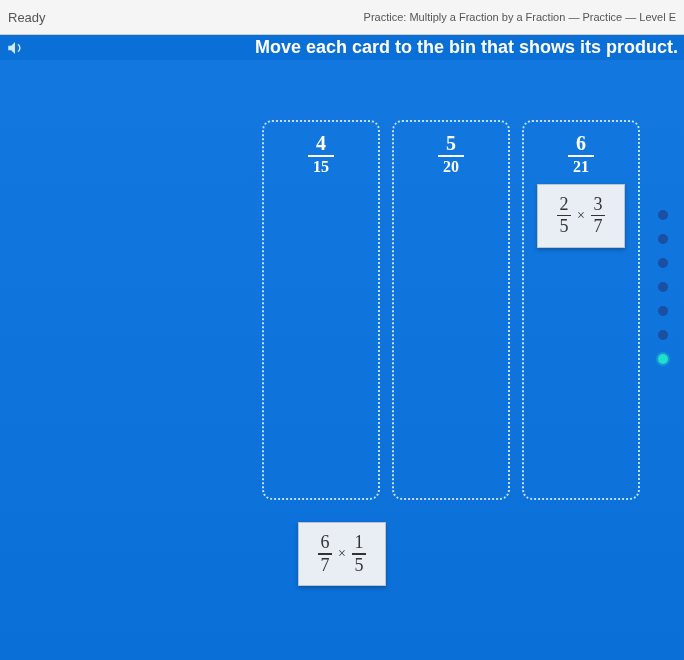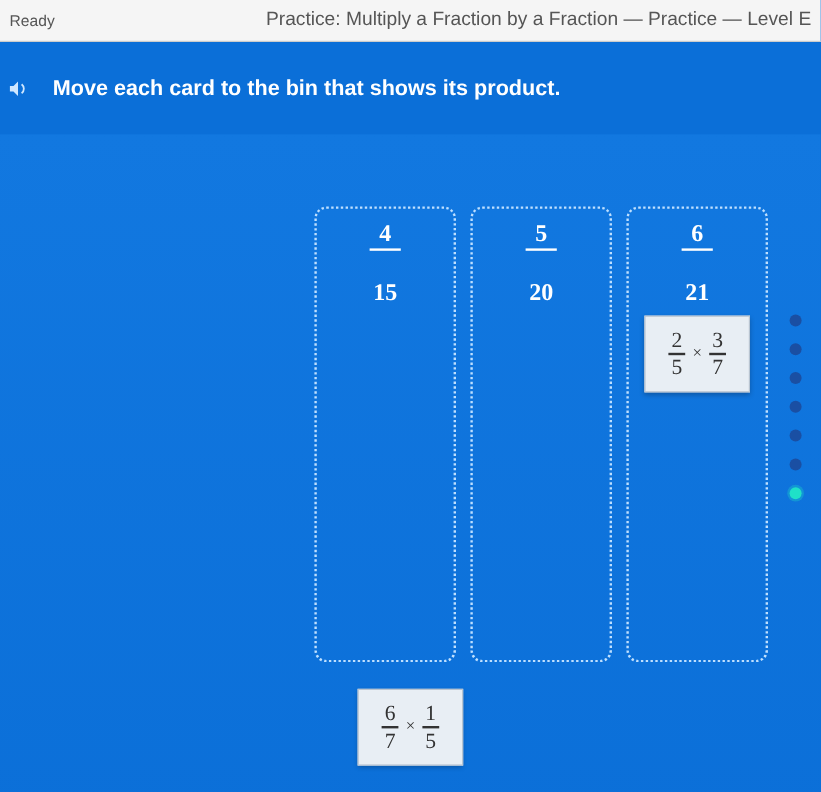--- a/index.html
+++ b/index.html
@@ -14,26 +14,27 @@
       background: #f5f5f5;
       height: 24px;
       display: flex;
       align-items: center;
       padding: 17px 8px;
       font-size: 13px;
       color: #555;
       border-bottom: 1px solid #ccc;
     }
     .top-left { font-weight: 500; }
-    .top-right { margin-left: auto; font-size: 16px; }
+    .top-right { margin-left: auto; font-size: 11px; }
     .instruction-row {
       display: flex;
       align-items: center;
-      padding: 28px 6px;
+      padding: 2px 6px;
       gap: 20px;
+      justify-content: space-between;
     }
     .speaker-icon {
       width: 18px; height: 18px;
       color: #cfe7ff;
       flex-shrink: 0;
     }
     .instruction {
       color: #fff;
       font-weight: 700;
       font-size: 18px;
@@ -65,21 +66,21 @@
       color: #fff;
       font-weight: 700;
       font-family: 'Times New Roman', serif;
       display: flex;
       flex-direction: column;
       align-items: center;
       margin-bottom: 8px;
     }
     .bin-label .num { font-size: 20px; line-height: 1.1; }
     .bin-label .bar { width: 26px; height: 2px; background: #fff; margin: 1px 0; }
-    .bin-label .den { font-size: 20px; line-height: 1.1; margin-top: 23px; }
+    .bin-label .den { font-size: 16px; line-height: 1.1; }
     .card {
       background: #e8eef4;
       border: 1px solid #b8c4d0;
       box-shadow: 0 2px 4px rgba(0,0,0,0.25);
       width: 88px;
       height: 64px;
       display: flex;
       align-items: center;
       justify-content: center;
       gap: 6px;

